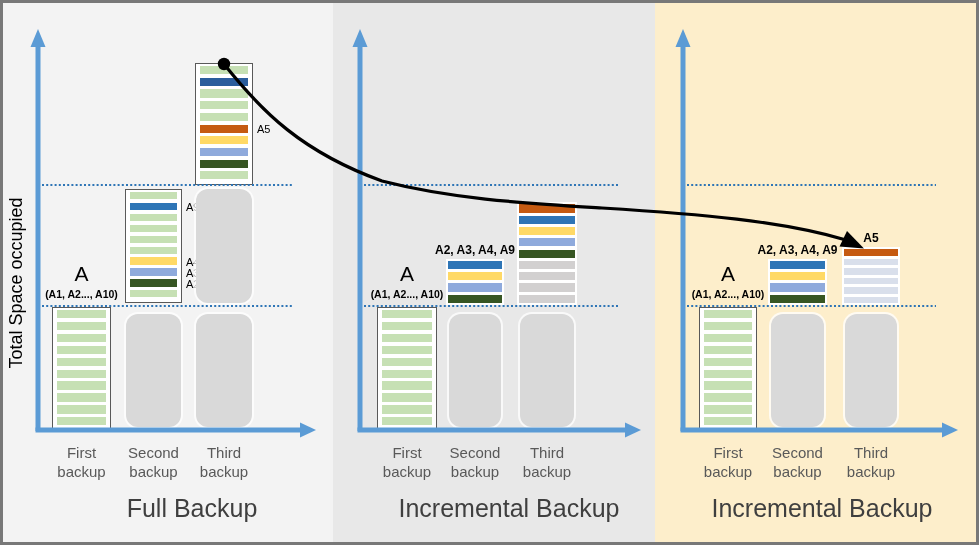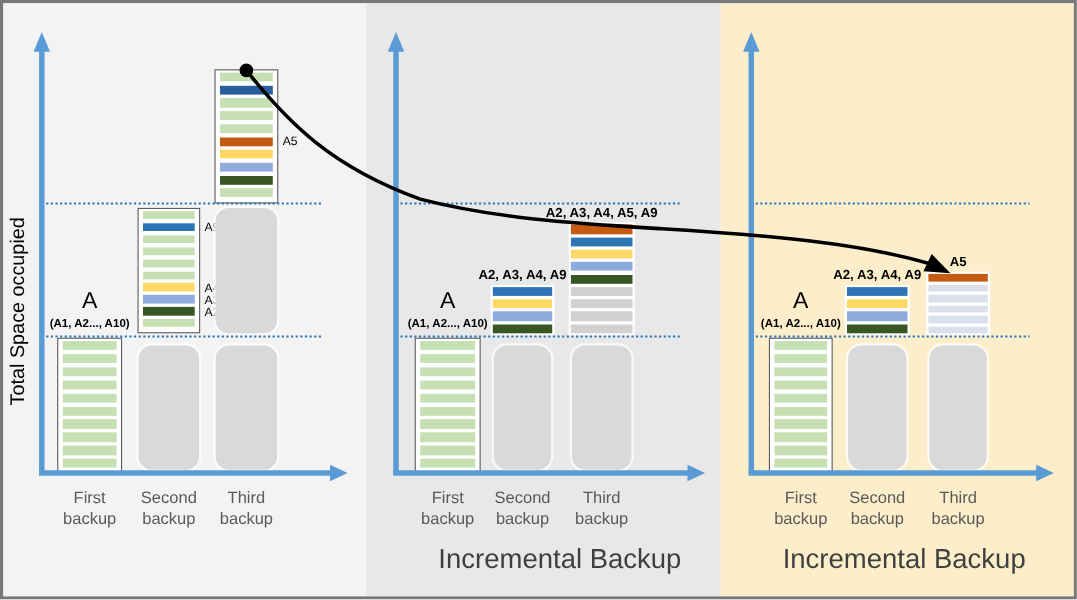--- a/index.html
+++ b/index.html
@@ -59,20 +59,21 @@
     <div style="position: absolute; left: 200px; top: 89.4px; width: 48px; height: 8.2px; background: rgb(198, 224, 180);"></div>
     <div style="position: absolute; left: 200px; top: 101.1px; width: 48px; height: 8.2px; background: rgb(198, 224, 180);"></div>
     <div style="position: absolute; left: 200px; top: 112.8px; width: 48px; height: 8.2px; background: rgb(198, 224, 180);"></div>
     <div style="position: absolute; left: 200px; top: 124.5px; width: 48px; height: 8.2px; background: rgb(197, 90, 17);"></div>
     <div style="position: absolute; left: 200px; top: 136.2px; width: 48px; height: 8.2px; background: rgb(255, 217, 102);"></div>
     <div style="position: absolute; left: 200px; top: 147.9px; width: 48px; height: 8.2px; background: rgb(143, 170, 220);"></div>
     <div style="position: absolute; left: 200px; top: 159.6px; width: 48px; height: 8.2px; background: rgb(55, 86, 35);"></div>
     <div style="position: absolute; left: 200px; top: 171.3px; width: 48px; height: 8.2px; background: rgb(198, 224, 180);"></div>
     <div style="position: absolute; left: 257px; top: 123.35px; font-size: 11px; white-space: nowrap;">A5</div>
     <div style="position: absolute; left: 189px; top: 443px; width: 70px; text-align: center; font-size: 15px; line-height: 19px; color: rgb(89, 89, 89);">Third backup</div>
+    <div style="position: absolute; left: 32px; top: 494px; width: 320px; text-align: center; font-size: 25px; color: rgb(63, 63, 63); white-space: nowrap;">Full Backup</div>
     <div style="position: absolute; left: 377px; top: 307px; width: 60px; height: 124px; background: rgb(255, 255, 255); border: 1.5px solid rgb(89, 89, 89); box-sizing: border-box;"></div>
     <div style="position: absolute; left: 382px; top: 310px; width: 50px; height: 8.4px; background: rgb(198, 224, 180);"></div>
     <div style="position: absolute; left: 382px; top: 321.9px; width: 50px; height: 8.4px; background: rgb(198, 224, 180);"></div>
     <div style="position: absolute; left: 382px; top: 333.8px; width: 50px; height: 8.4px; background: rgb(198, 224, 180);"></div>
     <div style="position: absolute; left: 382px; top: 345.7px; width: 50px; height: 8.4px; background: rgb(198, 224, 180);"></div>
     <div style="position: absolute; left: 382px; top: 357.6px; width: 50px; height: 8.4px; background: rgb(198, 224, 180);"></div>
     <div style="position: absolute; left: 382px; top: 369.5px; width: 50px; height: 8.4px; background: rgb(198, 224, 180);"></div>
     <div style="position: absolute; left: 382px; top: 381.4px; width: 50px; height: 8.4px; background: rgb(198, 224, 180);"></div>
     <div style="position: absolute; left: 382px; top: 393.3px; width: 50px; height: 8.4px; background: rgb(198, 224, 180);"></div>
     <div style="position: absolute; left: 382px; top: 405.2px; width: 50px; height: 8.4px; background: rgb(198, 224, 180);"></div>
@@ -90,21 +91,20 @@
     <div style="position: absolute; left: 520px; top: 314px; width: 54px; height: 113px; background: rgb(217, 217, 217); border-radius: 12px; box-shadow: rgba(255, 255, 255, 0.75) 0px 0px 0px 2px;"></div>
     <div style="position: absolute; left: 519px; top: 204.3px; width: 56px; height: 8.3px; background: rgb(197, 90, 17); box-shadow: rgb(255, 255, 255) 0px 0px 0px 2px;"></div>
     <div style="position: absolute; left: 519px; top: 215.6px; width: 56px; height: 8.3px; background: rgb(46, 117, 182); box-shadow: rgb(255, 255, 255) 0px 0px 0px 2px;"></div>
     <div style="position: absolute; left: 519px; top: 226.9px; width: 56px; height: 8.3px; background: rgb(255, 217, 102); box-shadow: rgb(255, 255, 255) 0px 0px 0px 2px;"></div>
     <div style="position: absolute; left: 519px; top: 238.2px; width: 56px; height: 8.3px; background: rgb(143, 170, 220); box-shadow: rgb(255, 255, 255) 0px 0px 0px 2px;"></div>
     <div style="position: absolute; left: 519px; top: 249.5px; width: 56px; height: 8.3px; background: rgb(55, 86, 35); box-shadow: rgb(255, 255, 255) 0px 0px 0px 2px;"></div>
     <div style="position: absolute; left: 519px; top: 260.8px; width: 56px; height: 8.3px; background: rgb(210, 208, 208); box-shadow: rgb(255, 255, 255) 0px 0px 0px 2px;"></div>
     <div style="position: absolute; left: 519px; top: 272.1px; width: 56px; height: 8.3px; background: rgb(210, 208, 208); box-shadow: rgb(255, 255, 255) 0px 0px 0px 2px;"></div>
     <div style="position: absolute; left: 519px; top: 283.4px; width: 56px; height: 8.3px; background: rgb(210, 208, 208); box-shadow: rgb(255, 255, 255) 0px 0px 0px 2px;"></div>
     <div style="position: absolute; left: 519px; top: 294.7px; width: 56px; height: 8.3px; background: rgb(210, 208, 208); box-shadow: rgb(255, 255, 255) 0px 0px 0px 2px;"></div>
-    <div style="position: absolute; left: 462px; top: 186.3px; width: 170px; text-align: center; font-size: 12px; font-weight: 600; white-space: nowrap;">A2, A3, A4, A5, A9</div>
     <div style="position: absolute; left: 512px; top: 443px; width: 70px; text-align: center; font-size: 15px; line-height: 19px; color: rgb(89, 89, 89);">Third backup</div>
     <div style="position: absolute; left: 349px; top: 494px; width: 320px; text-align: center; font-size: 25px; color: rgb(63, 63, 63); white-space: nowrap;">Incremental Backup</div>
     <div style="position: absolute; left: 699px; top: 307px; width: 58px; height: 124px; background: rgb(255, 255, 255); border: 1.5px solid rgb(89, 89, 89); box-sizing: border-box;"></div>
     <div style="position: absolute; left: 704px; top: 310px; width: 48px; height: 8.4px; background: rgb(198, 224, 180);"></div>
     <div style="position: absolute; left: 704px; top: 321.9px; width: 48px; height: 8.4px; background: rgb(198, 224, 180);"></div>
     <div style="position: absolute; left: 704px; top: 333.8px; width: 48px; height: 8.4px; background: rgb(198, 224, 180);"></div>
     <div style="position: absolute; left: 704px; top: 345.7px; width: 48px; height: 8.4px; background: rgb(198, 224, 180);"></div>
     <div style="position: absolute; left: 704px; top: 357.6px; width: 48px; height: 8.4px; background: rgb(198, 224, 180);"></div>
     <div style="position: absolute; left: 704px; top: 369.5px; width: 48px; height: 8.4px; background: rgb(198, 224, 180);"></div>
     <div style="position: absolute; left: 704px; top: 381.4px; width: 48px; height: 8.4px; background: rgb(198, 224, 180);"></div>

